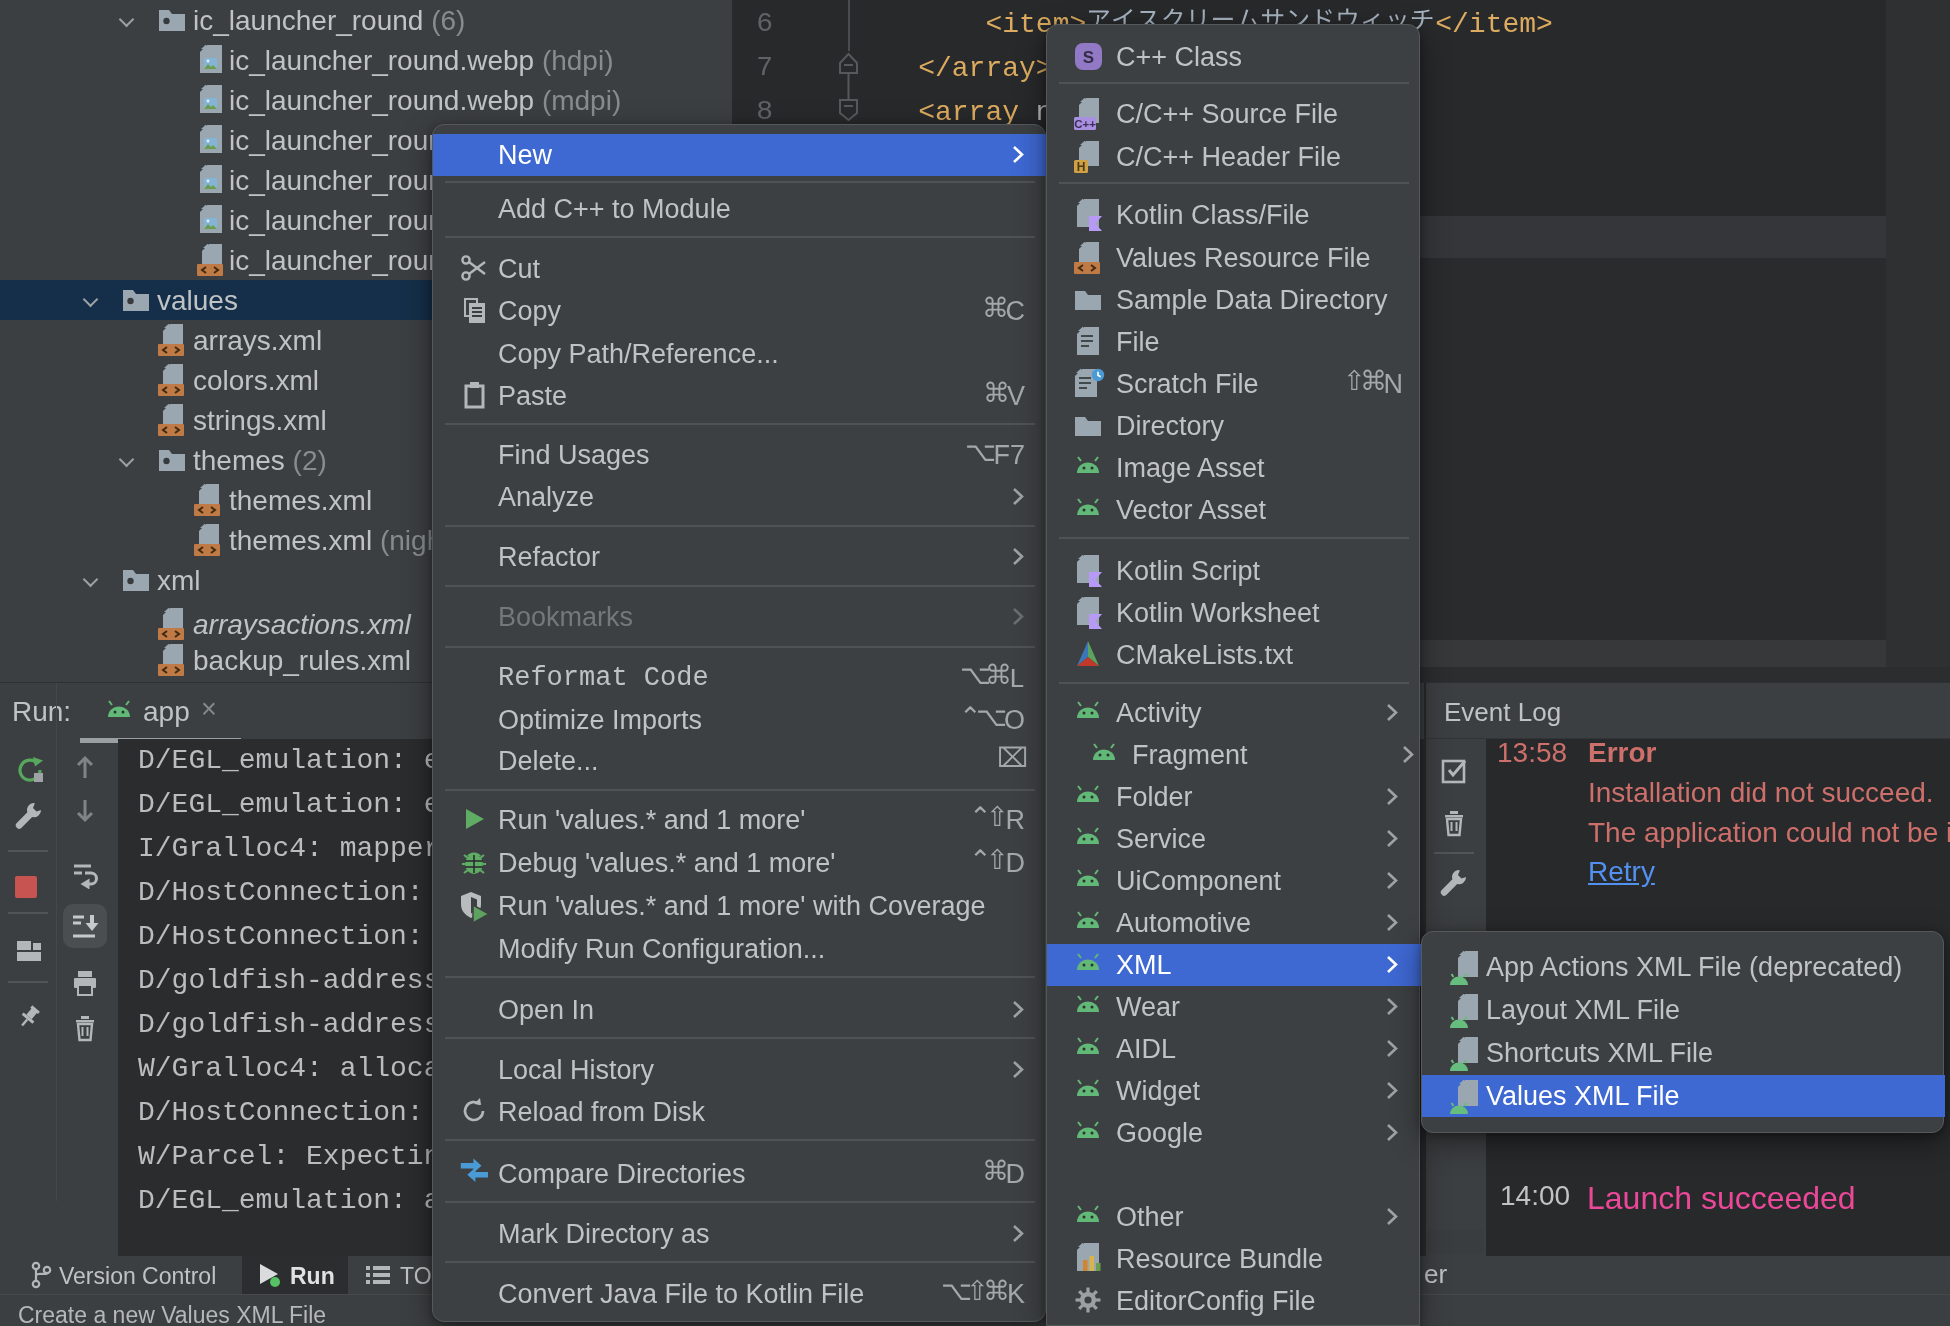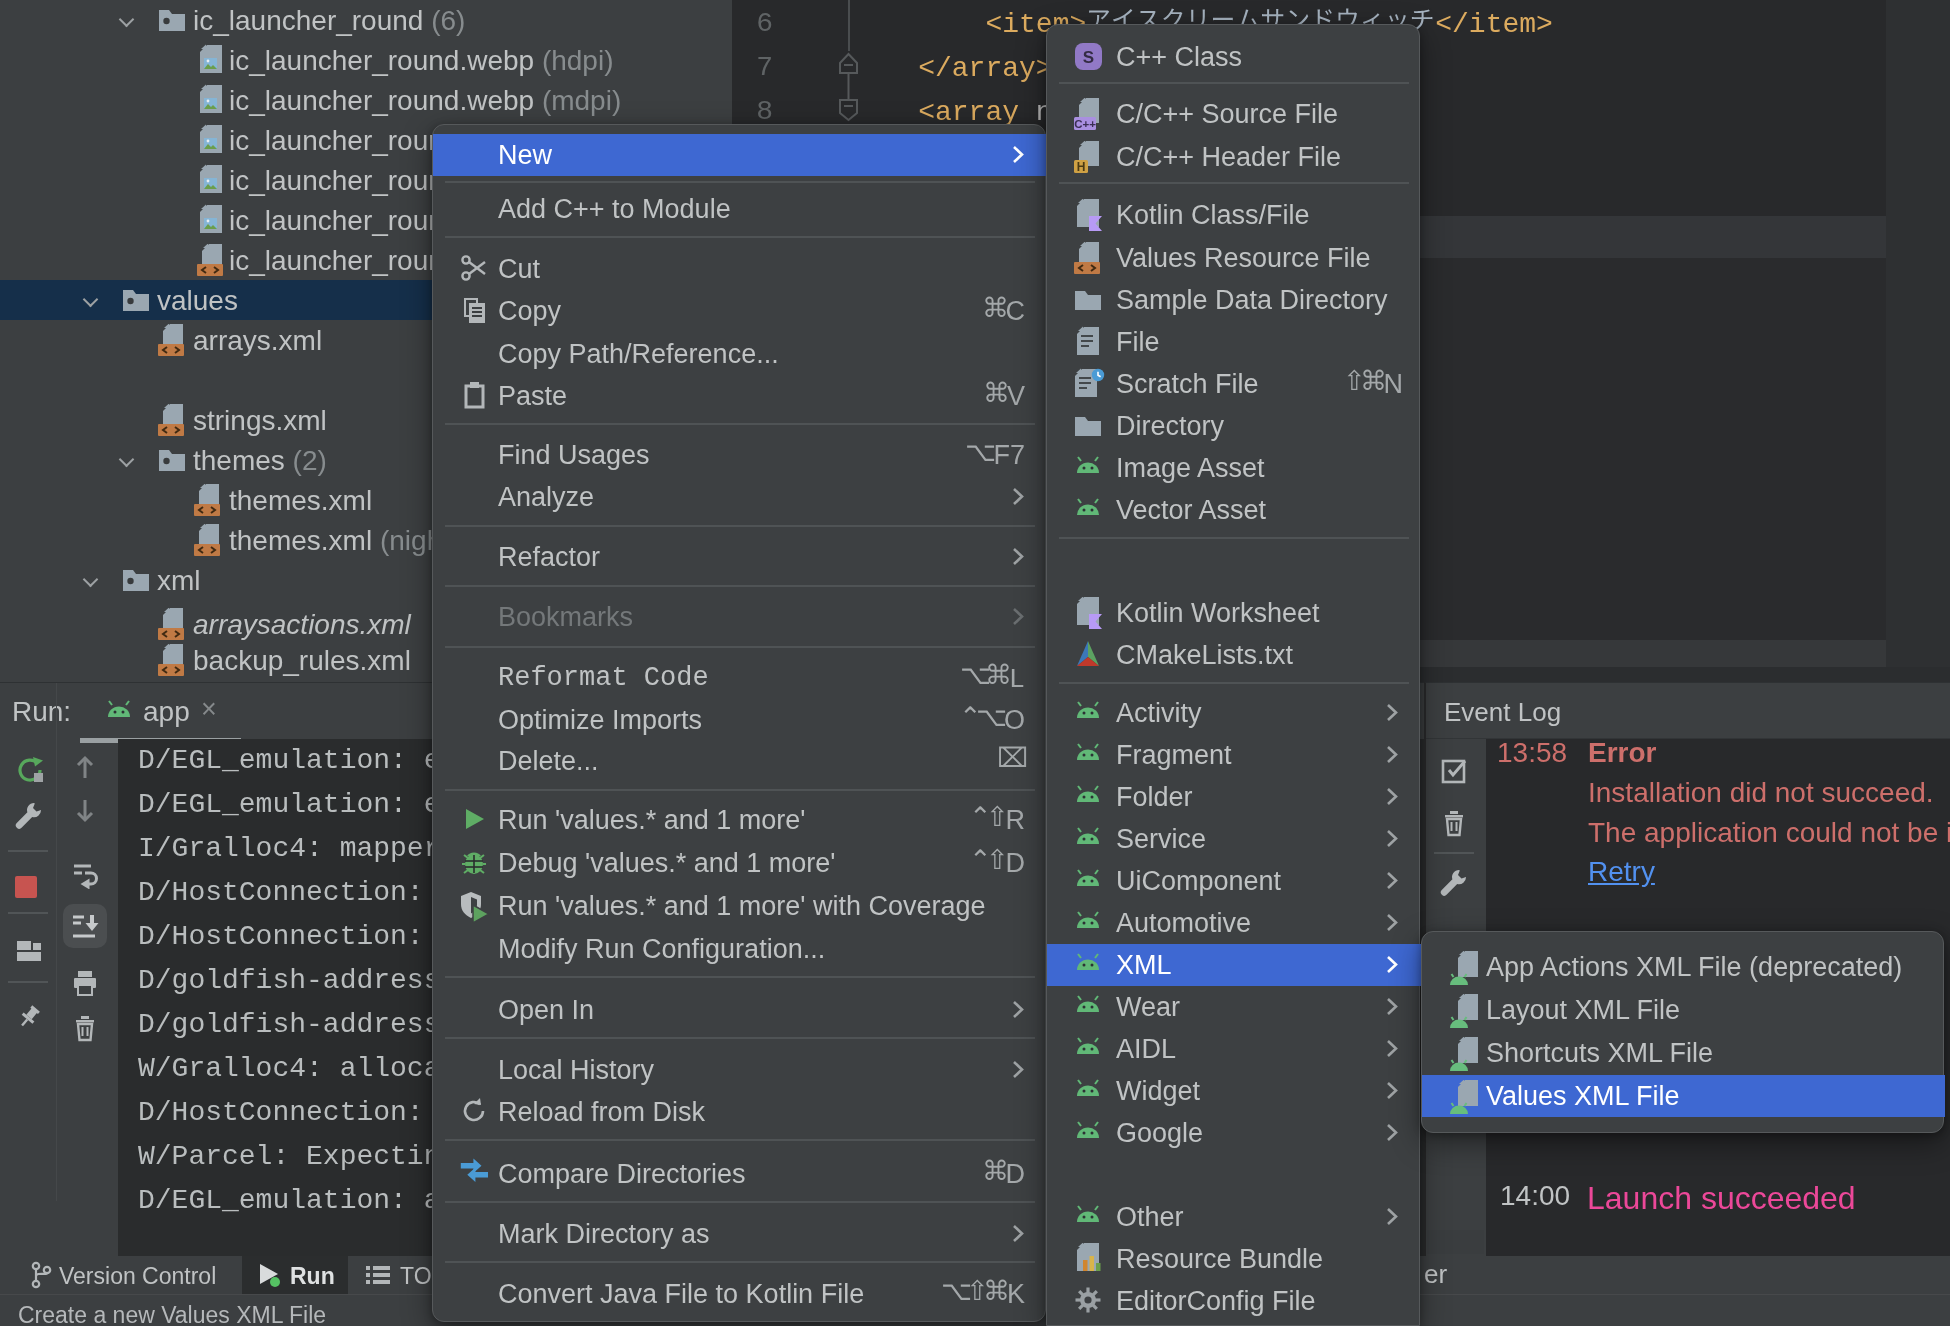--- a/index.html
+++ b/index.html
@@ -112,20 +112,31 @@
       <div class="trow" style="top:320px;">
         <span class="ticon" style="left:157px">
           <svg width="30" height="34" viewBox="0 0 30 34" style="">
             <path fill="#9aa7b1" d="M13,0 h13 v25 h-20 v-18 l5,-5 z"></path>
             <path fill="#9aa7b1" d="M7,4 l5,-4.5 v4.5 z"></path>
             <rect x="1" y="20" width="26" height="12" rx="1" fill="#c07a45"></rect>
             <path d="M10,23 l-4,3 4,3 M18,23 l4,3 -4,3" stroke="#402a12" stroke-width="2" fill="none"></path>
           </svg>
         </span>
         <span class="tlabel" style="left:193px">arrays.xml</span>
+      </div>
+      <div class="trow" style="top:360px;">
+        <span class="ticon" style="left:157px">
+          <svg width="30" height="34" viewBox="0 0 30 34" style="">
+            <path fill="#9aa7b1" d="M13,0 h13 v25 h-20 v-18 l5,-5 z"></path>
+            <path fill="#9aa7b1" d="M7,4 l5,-4.5 v4.5 z"></path>
+            <rect x="1" y="20" width="26" height="12" rx="1" fill="#c07a45"></rect>
+            <path d="M10,23 l-4,3 4,3 M18,23 l4,3 -4,3" stroke="#402a12" stroke-width="2" fill="none"></path>
+          </svg>
+        </span>
+        <span class="tlabel" style="left:193px">colors.xml</span>
       </div>
       <div class="trow" style="top:400px;">
         <span class="ticon" style="left:157px">
           <svg width="30" height="34" viewBox="0 0 30 34" style="">
             <path fill="#9aa7b1" d="M13,0 h13 v25 h-20 v-18 l5,-5 z"></path>
             <path fill="#9aa7b1" d="M7,4 l5,-4.5 v4.5 z"></path>
             <rect x="1" y="20" width="26" height="12" rx="1" fill="#c07a45"></rect>
             <path d="M10,23 l-4,3 4,3 M18,23 l4,3 -4,3" stroke="#402a12" stroke-width="2" fill="none"></path>
           </svg>
         </span>
@@ -794,28 +805,38 @@
             <path fill="#61b877" d="M4,21 a11,10.5 0 0 1 22,0 z"></path>
             <line x1="8" y1="9" x2="5" y2="5" stroke="#61b877" stroke-width="2"></line>
             <line x1="22" y1="9" x2="25" y2="5" stroke="#61b877" stroke-width="2"></line>
             <circle cx="11" cy="16" r="1.5" fill="#2c3134"></circle>
             <circle cx="19" cy="16" r="1.5" fill="#2c3134"></circle>
           </svg>
         </span>
         <span style="position:absolute;left:69px;top:6px;font-size:27px;color:#c0c3c4;white-space:nowrap">Vector Asset</span>
       </div>
       <div style="position:absolute;left:12px;top:512px;width:350px;height:1.5px;background:#4f5355"></div>
-      <div style="position:absolute;left:0;top:567px;width:374px;height:42px;">
+      <div style="position:absolute;left:0;top:525px;width:374px;height:42px;">
         <span style="position:absolute;left:26px;top:5px">
           <svg width="30" height="32" viewBox="0 0 30 32" style="">
             <path fill="#9aa7b1" d="M11,0 h15 v28 h-22 v-21 l5,-5 z"></path>
             <path fill="#9aa7b1" d="M5,4 l5,-4.5 v4.5 z"></path>
             <path fill="#b79af5" d="M16,17 h13 l-6.5,7.5 6.5,7.5 h-13 z"></path>
           </svg>
         </span>
+        <span style="position:absolute;left:69px;top:6px;font-size:27px;color:#c0c3c4;white-space:nowrap">Kotlin Script</span>
+      </div>
+      <div style="position:absolute;left:0;top:567px;width:374px;height:42px;">
+        <span style="position:absolute;left:26px;top:5px">
+          <svg width="30" height="32" viewBox="0 0 30 32" style="">
+            <path fill="#9aa7b1" d="M11,0 h15 v28 h-22 v-21 l5,-5 z"></path>
+            <path fill="#9aa7b1" d="M5,4 l5,-4.5 v4.5 z"></path>
+            <path fill="#b79af5" d="M16,17 h13 l-6.5,7.5 6.5,7.5 h-13 z"></path>
+          </svg>
+        </span>
         <span style="position:absolute;left:69px;top:6px;font-size:27px;color:#c0c3c4;white-space:nowrap">Kotlin Worksheet</span>
       </div>
       <div style="position:absolute;left:0;top:609px;width:374px;height:42px;">
         <span style="position:absolute;left:26px;top:5px">
           <svg width="30" height="30" viewBox="0 0 30 30" style="">
             <path fill="#3b77b8" d="M15,2 L4,27 15,18 z"></path>
             <path fill="#5fad65" d="M15,2 L26,27 15,18 z" opacity="0.9"></path>
             <path fill="#c0392b" d="M4,27 h22 l-11,-9 z"></path>
           </svg>
         </span>
@@ -832,21 +853,21 @@
             <circle cx="19" cy="16" r="1.5" fill="#2c3134"></circle>
           </svg>
         </span>
         <span style="position:absolute;left:69px;top:6px;font-size:27px;color:#c0c3c4;white-space:nowrap">Activity</span>
         <span style="position:absolute;right:20px;top:9px">
           <svg width="19" height="23" viewBox="0 0 19 23" style="display:block">
             <path d="M6,4 l8,7.5 -8,7.5" stroke="#9ea2a4" stroke-width="2.6" fill="none"></path>
           </svg>
         </span>
       </div>
-      <div style="position:absolute;left:0;top:709px;width:374px;height:42px;text-align:center;">
+      <div style="position:absolute;left:16px;top:709px;width:374px;height:42px;text-align:center;">
         <span style="position:absolute;left:26px;top:5px">
           <svg width="30" height="30" viewBox="0 0 30 30" style="">
             <path fill="#61b877" d="M4,21 a11,10.5 0 0 1 22,0 z"></path>
             <line x1="8" y1="9" x2="5" y2="5" stroke="#61b877" stroke-width="2"></line>
             <line x1="22" y1="9" x2="25" y2="5" stroke="#61b877" stroke-width="2"></line>
             <circle cx="11" cy="16" r="1.5" fill="#2c3134"></circle>
             <circle cx="19" cy="16" r="1.5" fill="#2c3134"></circle>
           </svg>
         </span>
         <span style="position:absolute;left:69px;top:6px;font-size:27px;color:#c0c3c4;white-space:nowrap">Fragment</span>

